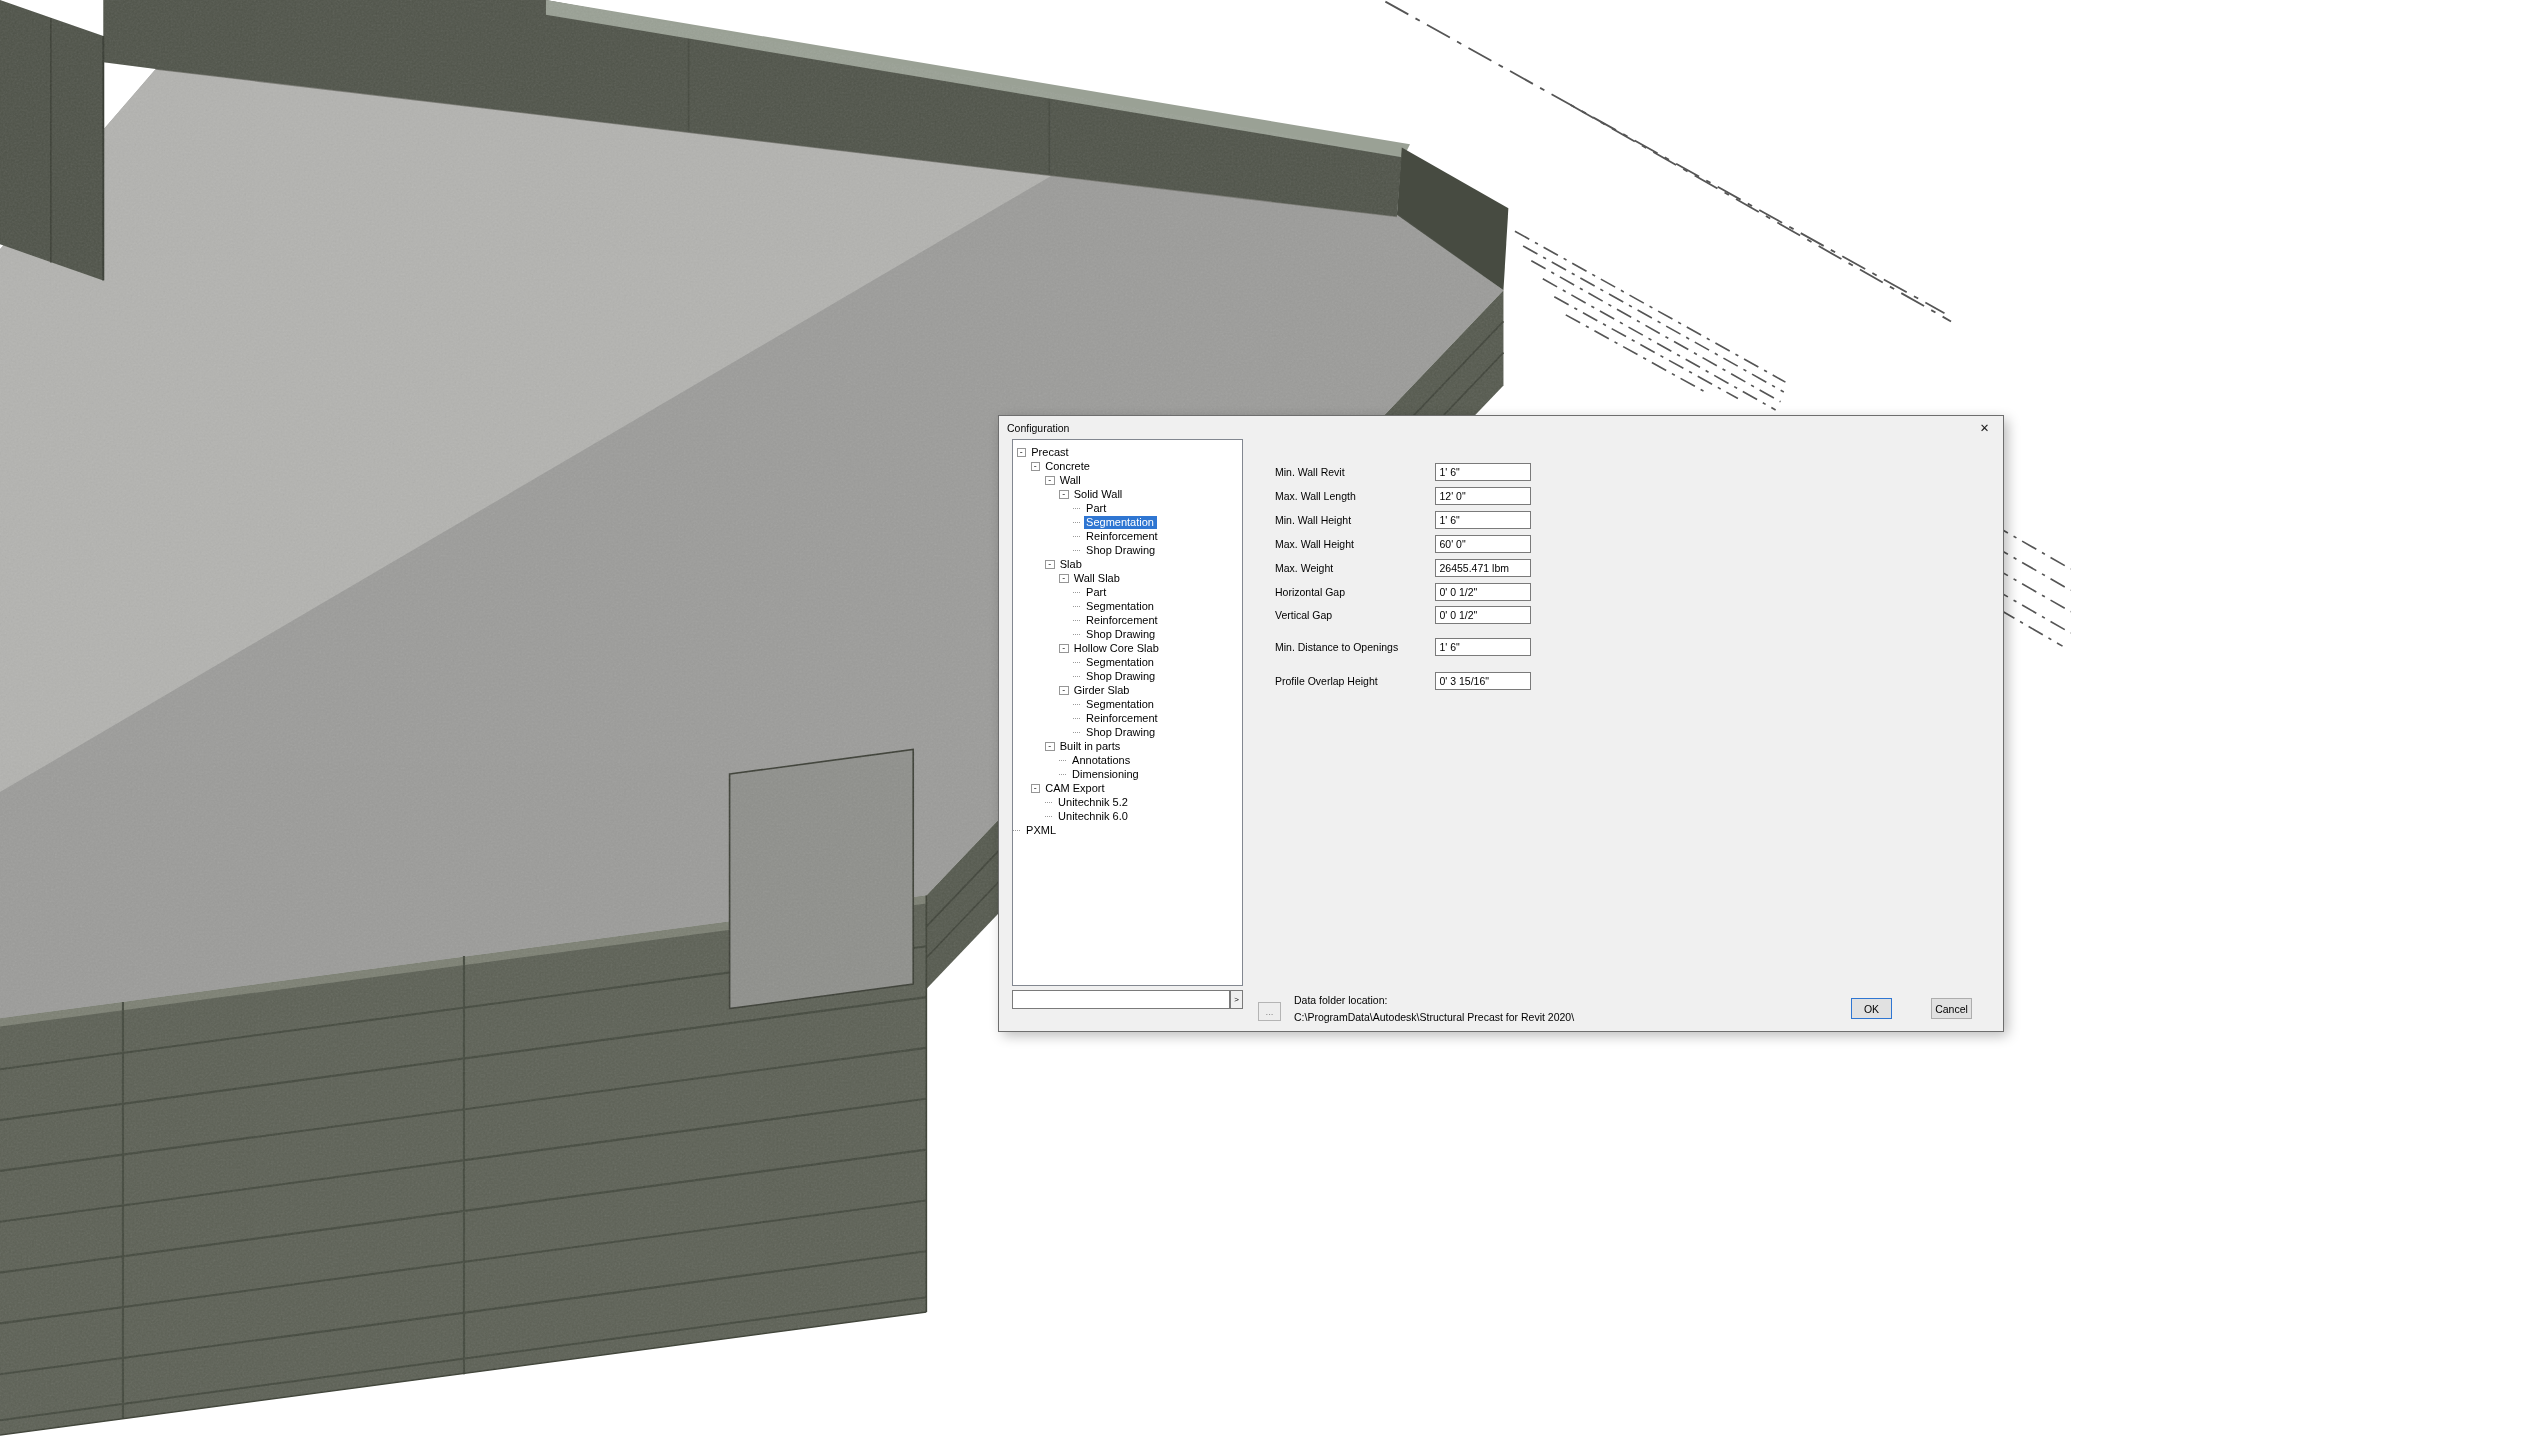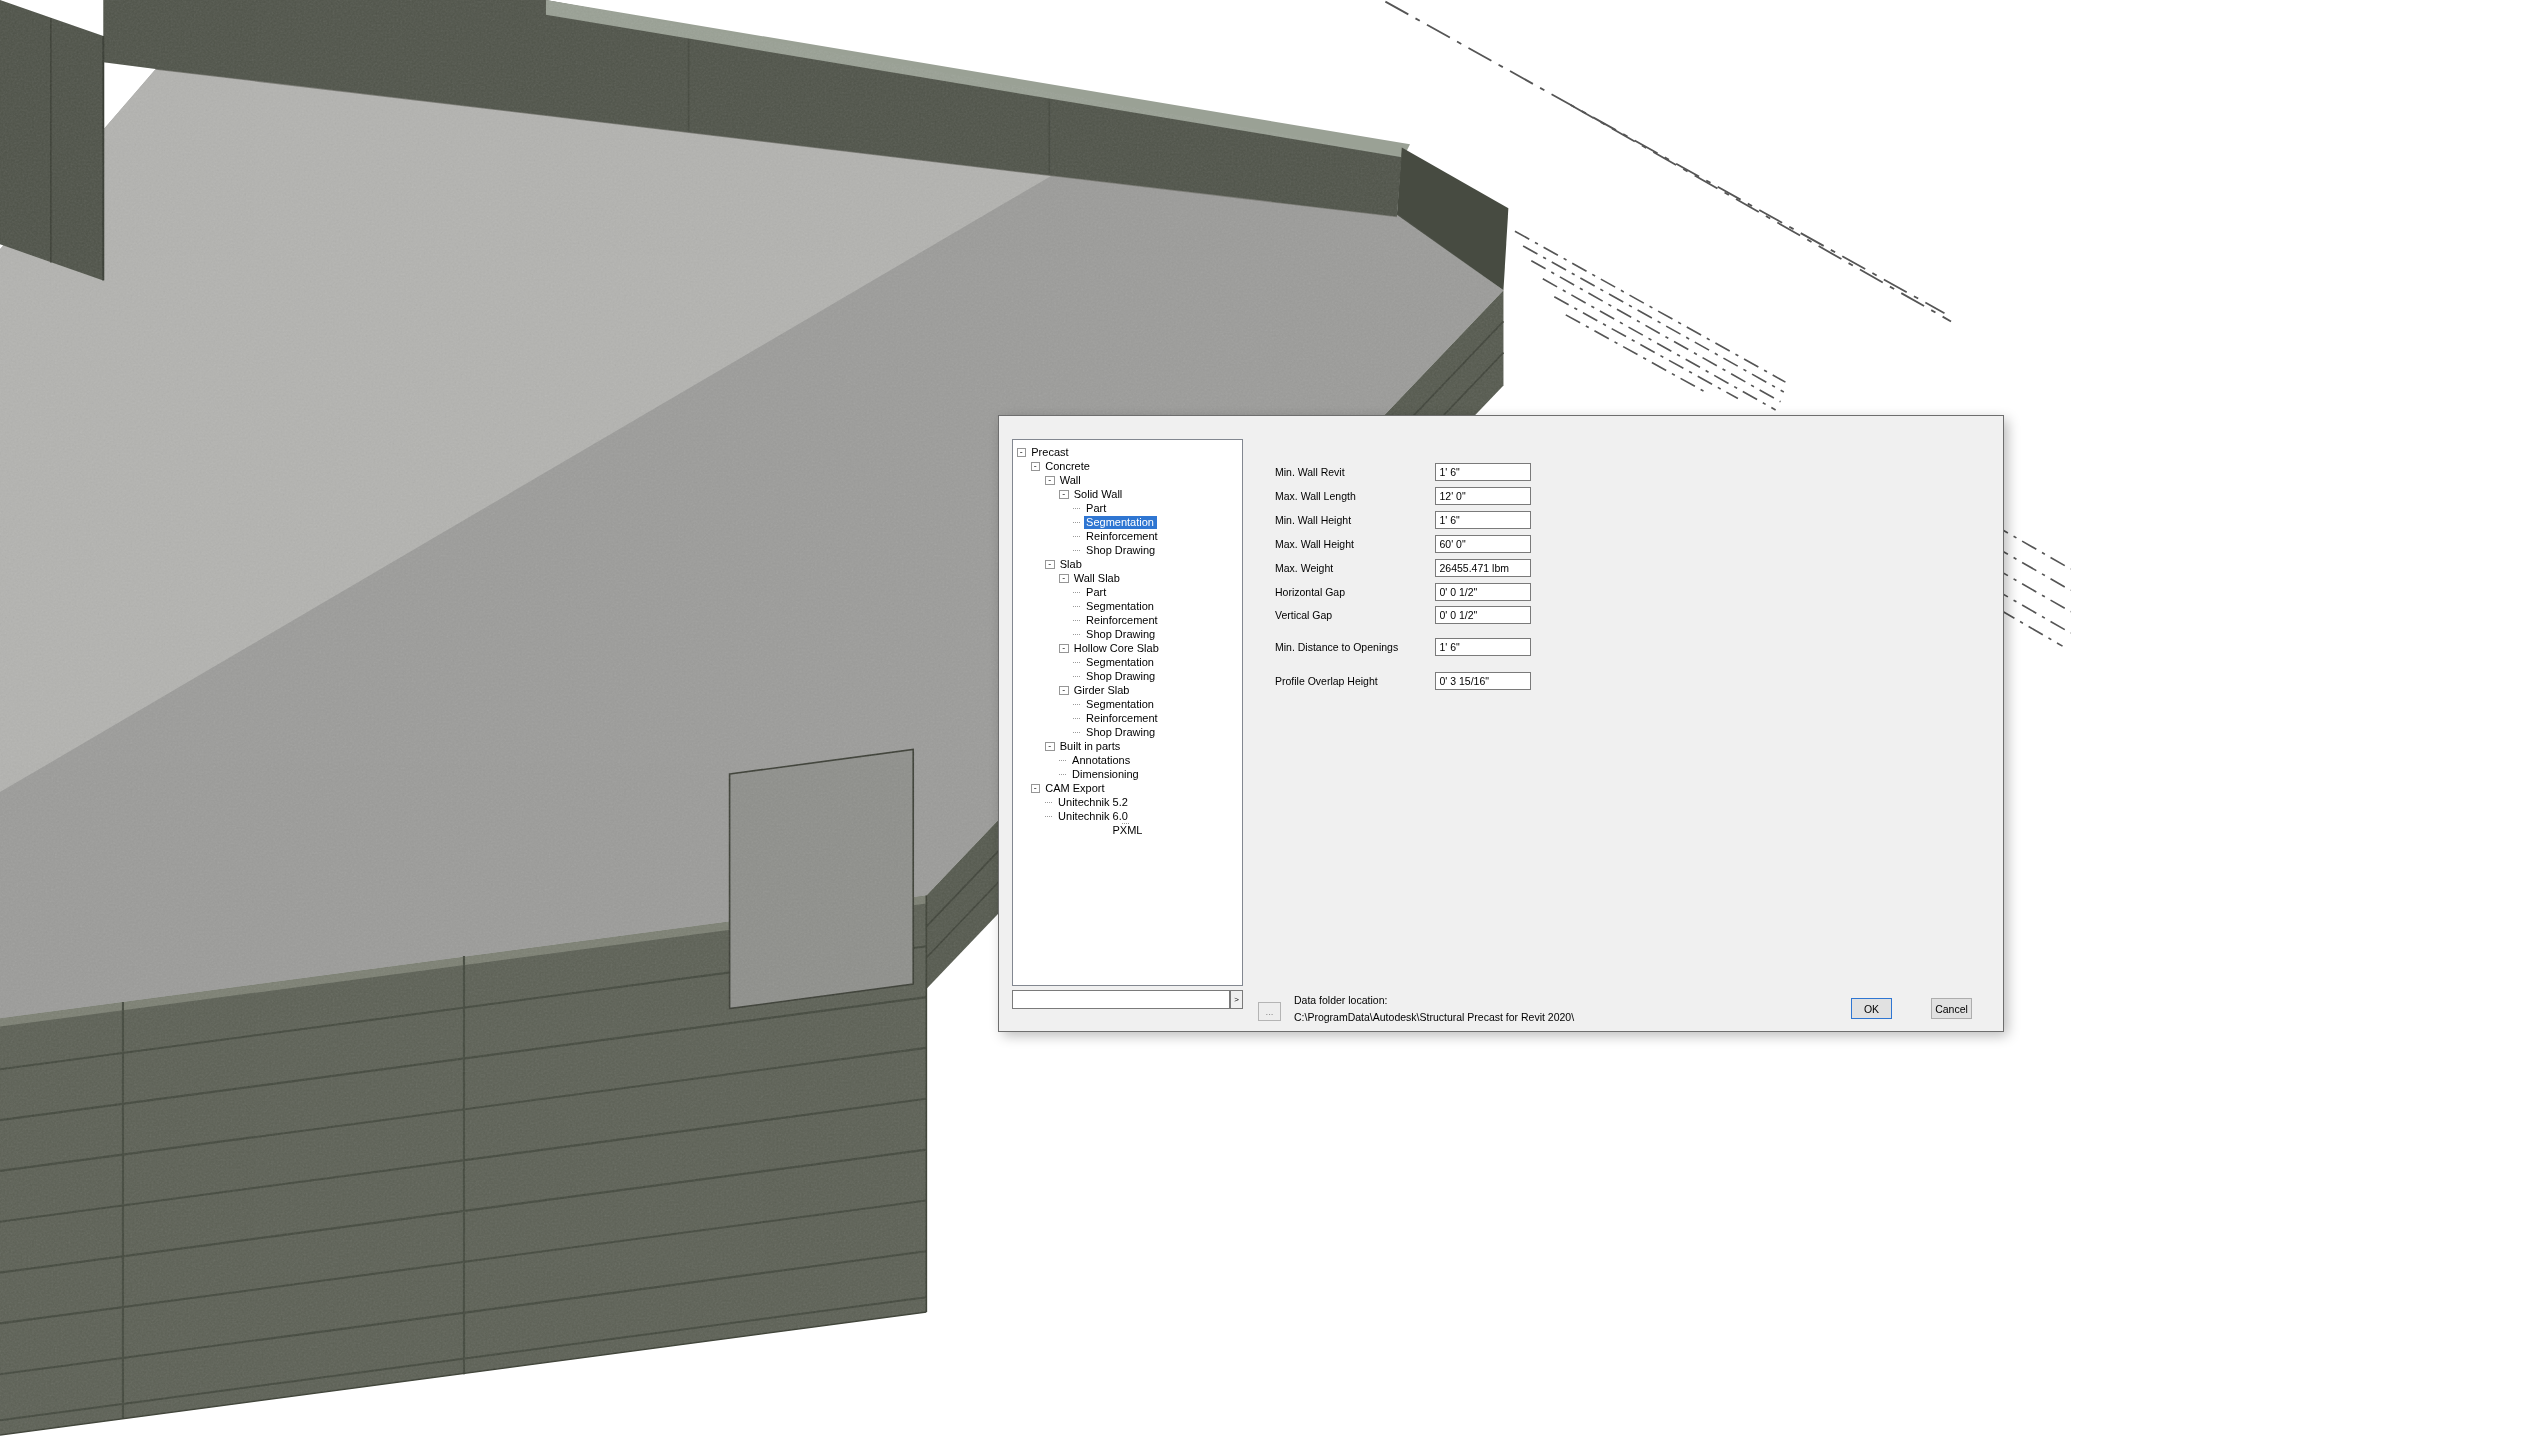--- a/index.html
+++ b/index.html
@@ -141,20 +141,24 @@
       <line x1="1216" y1="320" x2="1263" y2="347"></line>
       <line x1="1216" y1="333" x2="1263" y2="360"></line>
       <line x1="1216" y1="346" x2="1263" y2="373"></line>
       <line x1="1216" y1="359" x2="1263" y2="386"></line>
       <line x1="1220" y1="372" x2="1258" y2="394"></line>
     </g>
   </svg>
 </div>
 
 <div class="dialog">
+  <div class="titlebar">
+    <span class="title">Configuration</span>
+    <button class="close">✕</button>
+  </div>
 
   <div class="treebox">
       <div class="tree-row" style="padding-left: 3.5px;">
         <span class="expander">-</span>
         <span class="tree-label">Precast</span>
       </div>
       <div class="tree-row" style="padding-left: 17.5px;">
         <span class="expander">-</span>
         <span class="tree-label">Concrete</span>
       </div>
@@ -251,21 +255,21 @@
         <span class="tree-label">CAM Export</span>
       </div>
       <div class="tree-row" style="padding-left: 32px;">
         <span class="leafstub"></span>
         <span class="tree-label">Unitechnik 5.2</span>
       </div>
       <div class="tree-row" style="padding-left: 32px;">
         <span class="leafstub"></span>
         <span class="tree-label">Unitechnik 6.0</span>
       </div>
-      <div class="tree-row" style=" flex-direction: column;">
+      <div class="tree-row" style="">
         <span class="leafstub"></span>
         <span class="tree-label">PXML</span>
       </div>
     </div>
 
   <input class="filter" type="text" value="" style="">
   <button class="gobtn">&gt;</button>
 
   <div class="fields">
       <div class="field-row" style="top: 44px;">

